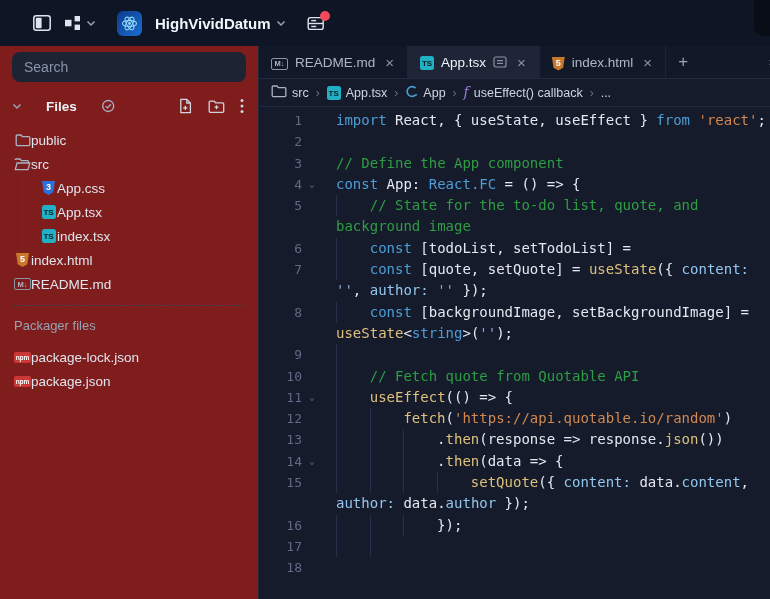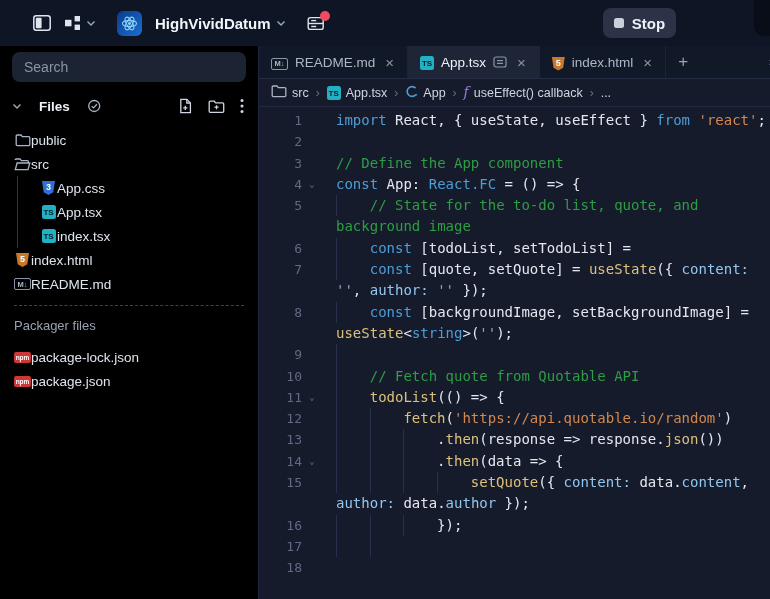--- a/index.html
+++ b/index.html
@@ -17,26 +17,26 @@
     background:linear-gradient(135deg,#0c3a8c,#1b6fd0); display:flex; align-items:center; justify-content:center; }
   .app-title { font-size:15px; font-weight:700; color:#f2f6fb; }
   .server-wrap { position:relative; margin-left:8px; }
   .red-dot { position:absolute; top:-4px; right:-5px; width:10px; height:10px; border-radius:50%; background:var(--accent_red); }
   .stop-btn { position:absolute; left:584px; top:8px; width:73px; height:30px; border-radius:8px;
     background:#2c3347; border:none; display:flex; align-items:center; justify-content:center; gap:8px;
     color:#eef2f7; font-size:15px; font-weight:700; font-family:"Liberation Sans",sans-serif; cursor:pointer; }
   .stop-square { width:10px; height:10px; border-radius:2.5px; background:#c9d0dc; }
   .corner { position:absolute; right:0; top:0; width:16px; height:36px; background:#080d18; border-bottom-left-radius:10px; }
   
-  .sidebar { position:absolute; left:0; top:46px; width:258px; bottom:0; background:#000000; }
+  .sidebar { position:absolute; left:0; top:46px; width:258px; bottom:0; background:#7f1d1d; }
   .search-box { margin:6px 12px 10px 12px; }
   .search-box input { width:100%; height:30px; background:#1c2333; border:none; border-radius:8px;
     color:#e3e8f0; font-size:14px; padding:0 12px; font-family:"Liberation Sans",sans-serif; outline:none; }
   .search-box input::placeholder { color:#8b95a7; }
-  .files-header { display:flex; align-items:center; height:28px; padding:0 14px 0 12px; gap:17px; margin-top:6px; }
+  .files-header { display:flex; align-items:center; height:28px; padding:0 14px 0 12px; gap:24px; margin-top:6px; }
   .files-title { font-size:13.5px; font-weight:700; color:#eef2f8; }
   .fh-spacer { flex:1; }
   .fh-icons { display:flex; align-items:center; gap:15px; }
   .tree { margin-top:8px; position:relative; }
   .trow { height:24px; display:flex; align-items:center; padding-left:14px; cursor:pointer; font-size:13.5px; color:#dfe5ee; }
   .trow.nested { padding-left:40px;
     background:linear-gradient(#2b354d,#2b354d) 17px 0 / 1px 100% no-repeat; }
   .trow .ticon { width:17px; display:flex; justify-content:center; align-items:center; flex:0 0 17px; }
   .dashed-div { border-top:1px dashed #3a4459; margin:9px 14px 0 14px; }
   .pk-header { font-size:13px; color:#98a2b3; padding:12px 14px 4px 14px; }
@@ -119,24 +119,20 @@
   </span>
   <span class="server-wrap tb-icon">
     <svg width="18" height="17" viewBox="0 0 18 17" fill="none" stroke="#dfe5ee" stroke-width="1.4">
         <rect x="1.2" y="2.6" width="15" height="11.8" rx="2.2"></rect>
         <line x1="1.2" y1="8.5" x2="16.2" y2="8.5"></line>
         <line x1="4.2" y1="5.6" x2="9.2" y2="5.6"></line>
         <line x1="4.2" y1="11.5" x2="9.2" y2="11.5"></line>
       </svg>
     <span class="red-dot"></span>
   </span>
-  <button class="stop-btn">
-    <span class="stop-square"></span>
-    <span>Stop</span>
-  </button>
   <div class="corner"></div>
 </div>
 
 <div class="sidebar">
   <div class="search-box">
     <input type="text" placeholder="Search" style="">
   </div>
   <div class="files-header">
     <span class="tb-icon">
       <svg width="10" height="7" viewBox="0 0 10 7" fill="none" stroke="#9aa4b6" stroke-width="1.5">
@@ -360,21 +356,21 @@
         <span class="ccode"><span class="g"></span></span>
       </div>
       <div class="crow">
         <span class="gnum">10</span>
         <span class="gfold"></span>
         <span class="ccode"><span class="g"></span><span class="cm">// Fetch quote from Quotable API</span></span>
       </div>
       <div class="crow">
         <span class="gnum">11</span>
         <span class="gfold">⌄</span>
-        <span class="ccode"><span class="g"></span><span class="fn">todoList</span><span class="pl">(() =&gt; {</span></span>
+        <span class="ccode"><span class="g"></span><span class="fn">useEffect</span><span class="pl">(() =&gt; {</span></span>
       </div>
       <div class="crow">
         <span class="gnum">12</span>
         <span class="gfold"></span>
         <span class="ccode"><span class="g"></span><span class="g"></span><span class="fn">fetch</span><span class="pl">(</span><span class="str">'https://api.quotable.io/random'</span><span class="pl">)</span></span>
       </div>
       <div class="crow">
         <span class="gnum">13</span>
         <span class="gfold"></span>
         <span class="ccode"><span class="g"></span><span class="g"></span><span class="g"></span><span class="pl">.</span><span class="fn">then</span><span class="pl">(response =&gt; response.</span><span class="fn">json</span><span class="pl">())</span></span>

